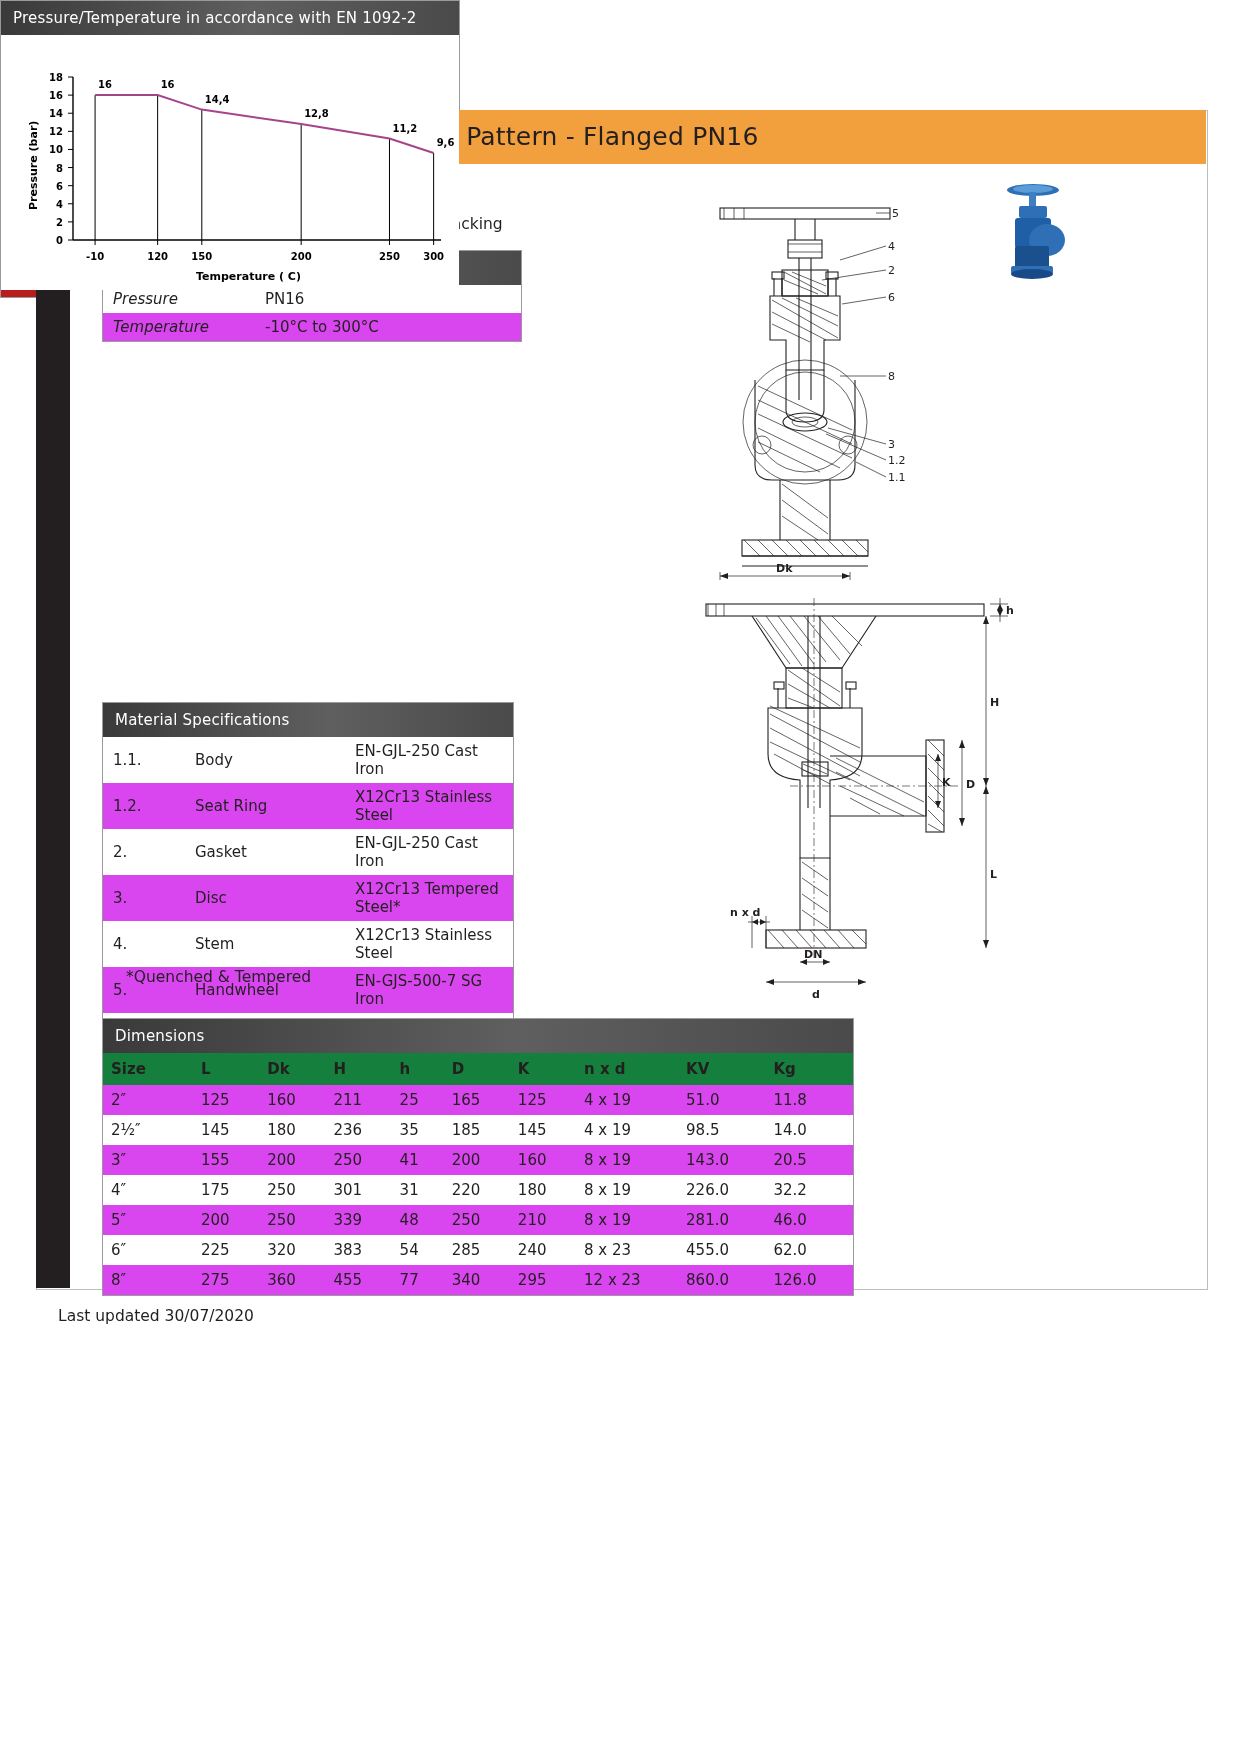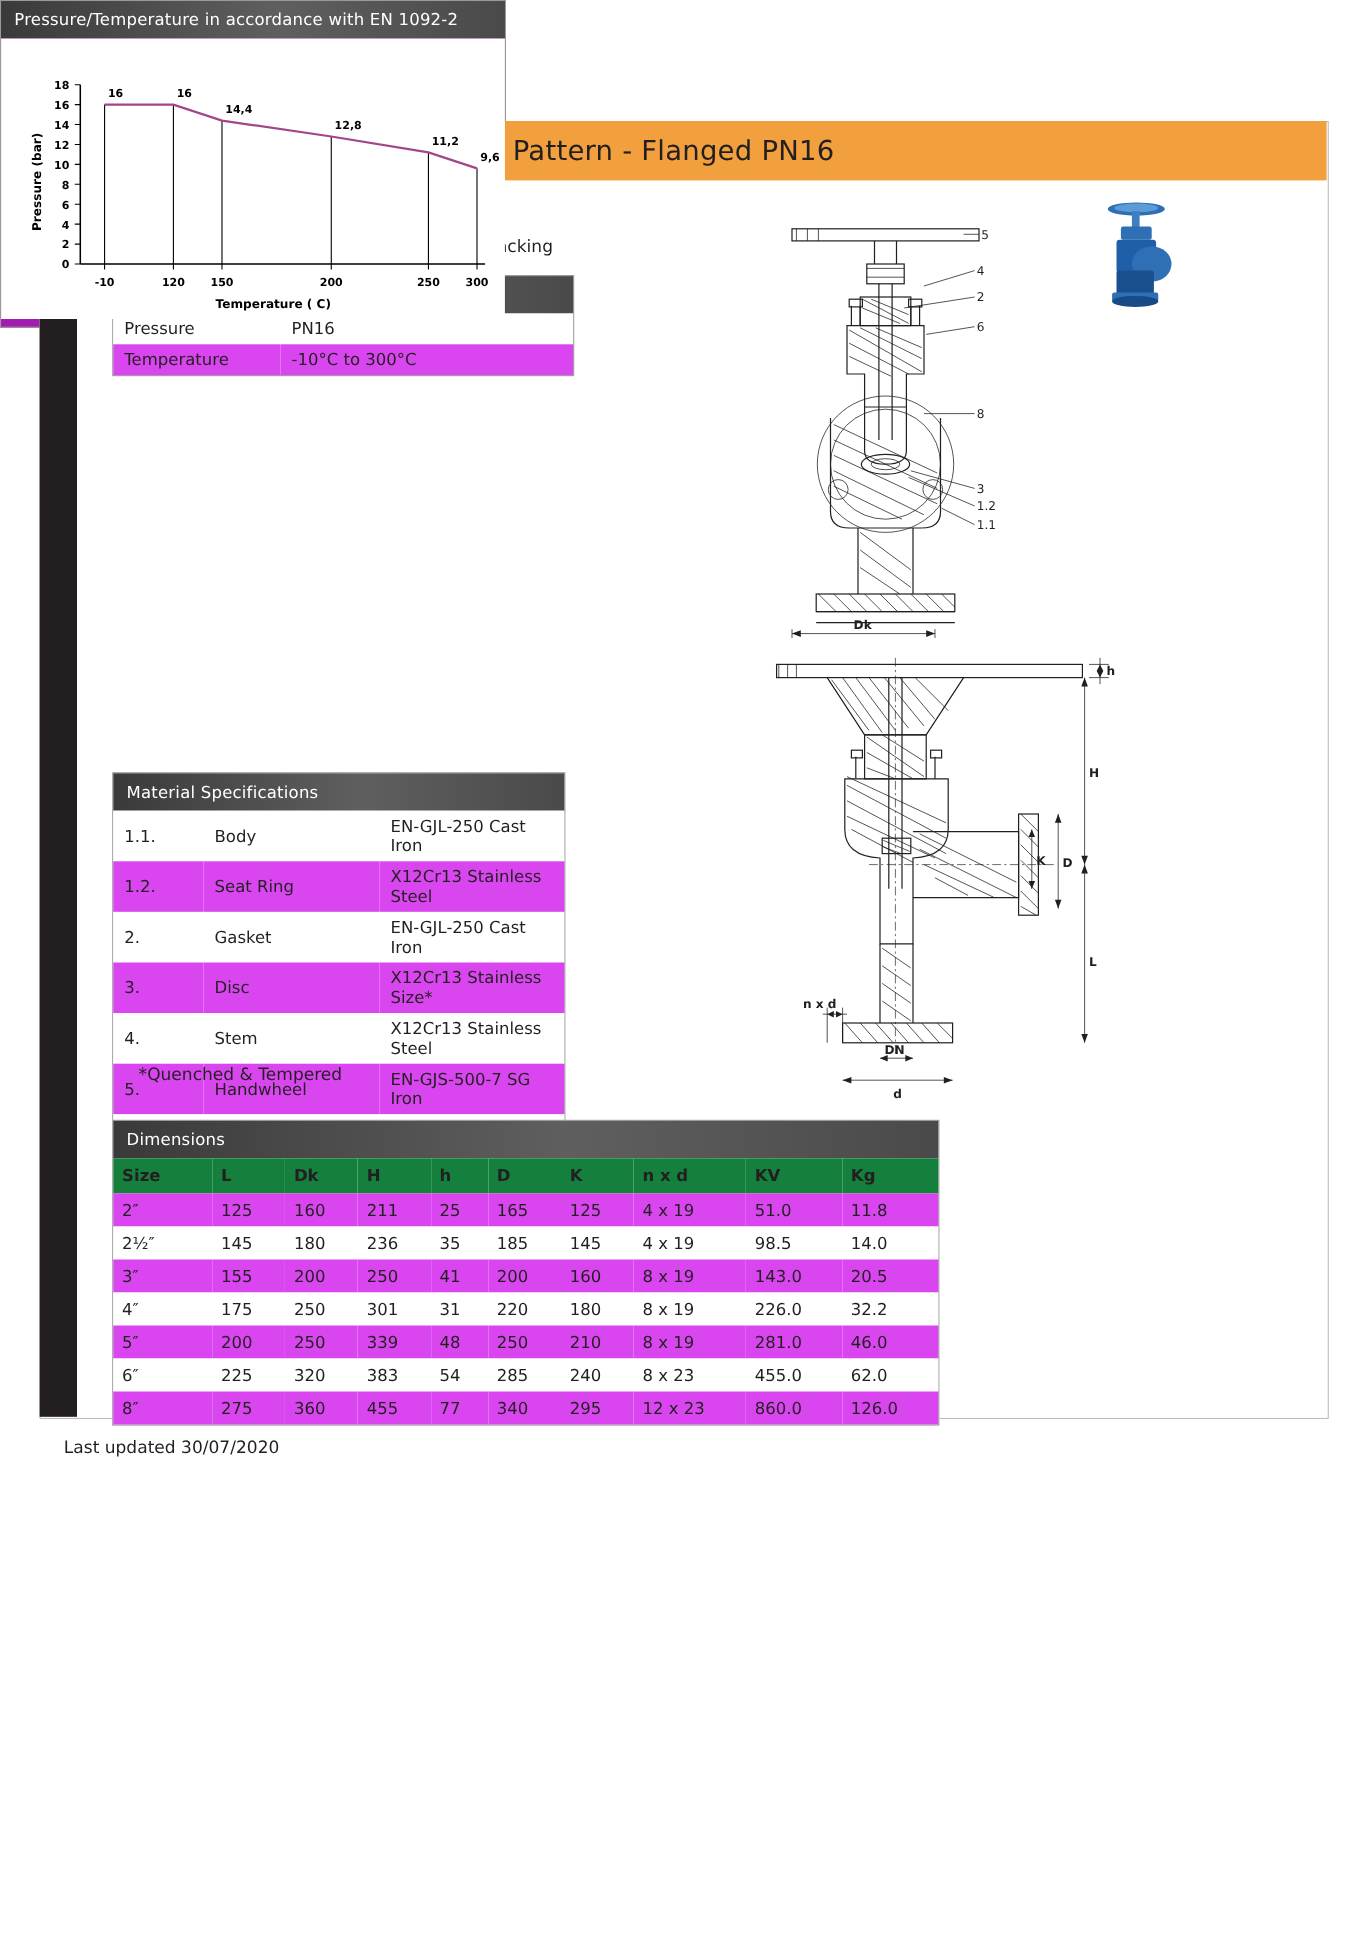--- a/index.html
+++ b/index.html
@@ -25,24 +25,24 @@
   .tbl{position:absolute;border:1px solid #9a9a9a;background:#fff;box-sizing:border-box;}
   .tbl-head{background:linear-gradient(to right,#3a3a3a,#5f5f5f 55%,#4a4a4a);
     color:#fff;font-size:15px;padding:8px 12px;letter-spacing:.2px;}
   table{border-collapse:collapse;width:100%;font-size:15px;color:#231f20;}
   td{padding:5px 10px;}
   .row-alt{background:#d946ef;}
   .row-norm{background:#ffffff;}
 
   
   #pt-table{left:102px;top:250px;width:420px;}
-  #pt-table td.k{width:132px;}
-
-  
-  #chart-panel{left:102px;top:374px;width:460px;height:298px;border:1px solid #9a9a9a;background:#a21caf;box-sizing:border-box;}
+  #pt-table td.k{width:132px;font-style:italic;}
+
+  
+  #chart-panel{left:102px;top:374px;width:460px;height:298px;border:1px solid #9a9a9a;background:#b91c1c;box-sizing:border-box;}
   #chart-panel .tbl-head{font-size:15px;}
   .chart-area{position:relative;width:100%;height:255px;background:#fff;}
   .chart-svg{display:block;}
 
   
   #mat-table{left:102px;top:702px;width:412px;}
   #mat-table td.c1{width:62px;}
   #mat-table td.c2{width:140px;}
   .note{position:absolute;left:102px;top:968px;font-size:15.5px;color:#231f20;margin-left:24px;}
 
@@ -187,21 +187,21 @@
             <td>X12Cr13 Stainless Steel</td>
           </tr>
           <tr class="row-norm">
             <td class="c1">2.</td>
             <td class="c2">Gasket</td>
             <td>EN-GJL-250 Cast Iron</td>
           </tr>
           <tr class="row-alt">
             <td class="c1">3.</td>
             <td class="c2">Disc</td>
-            <td>X12Cr13 Stainless Size*</td>
+            <td>X12Cr13 Tempered Steel*</td>
           </tr>
           <tr class="row-norm">
             <td class="c1">4.</td>
             <td class="c2">Stem</td>
             <td>X12Cr13 Stainless Steel</td>
           </tr>
           <tr class="row-alt">
             <td class="c1">5.</td>
             <td class="c2">Handwheel</td>
             <td>EN-GJS-500-7 SG Iron</td>

